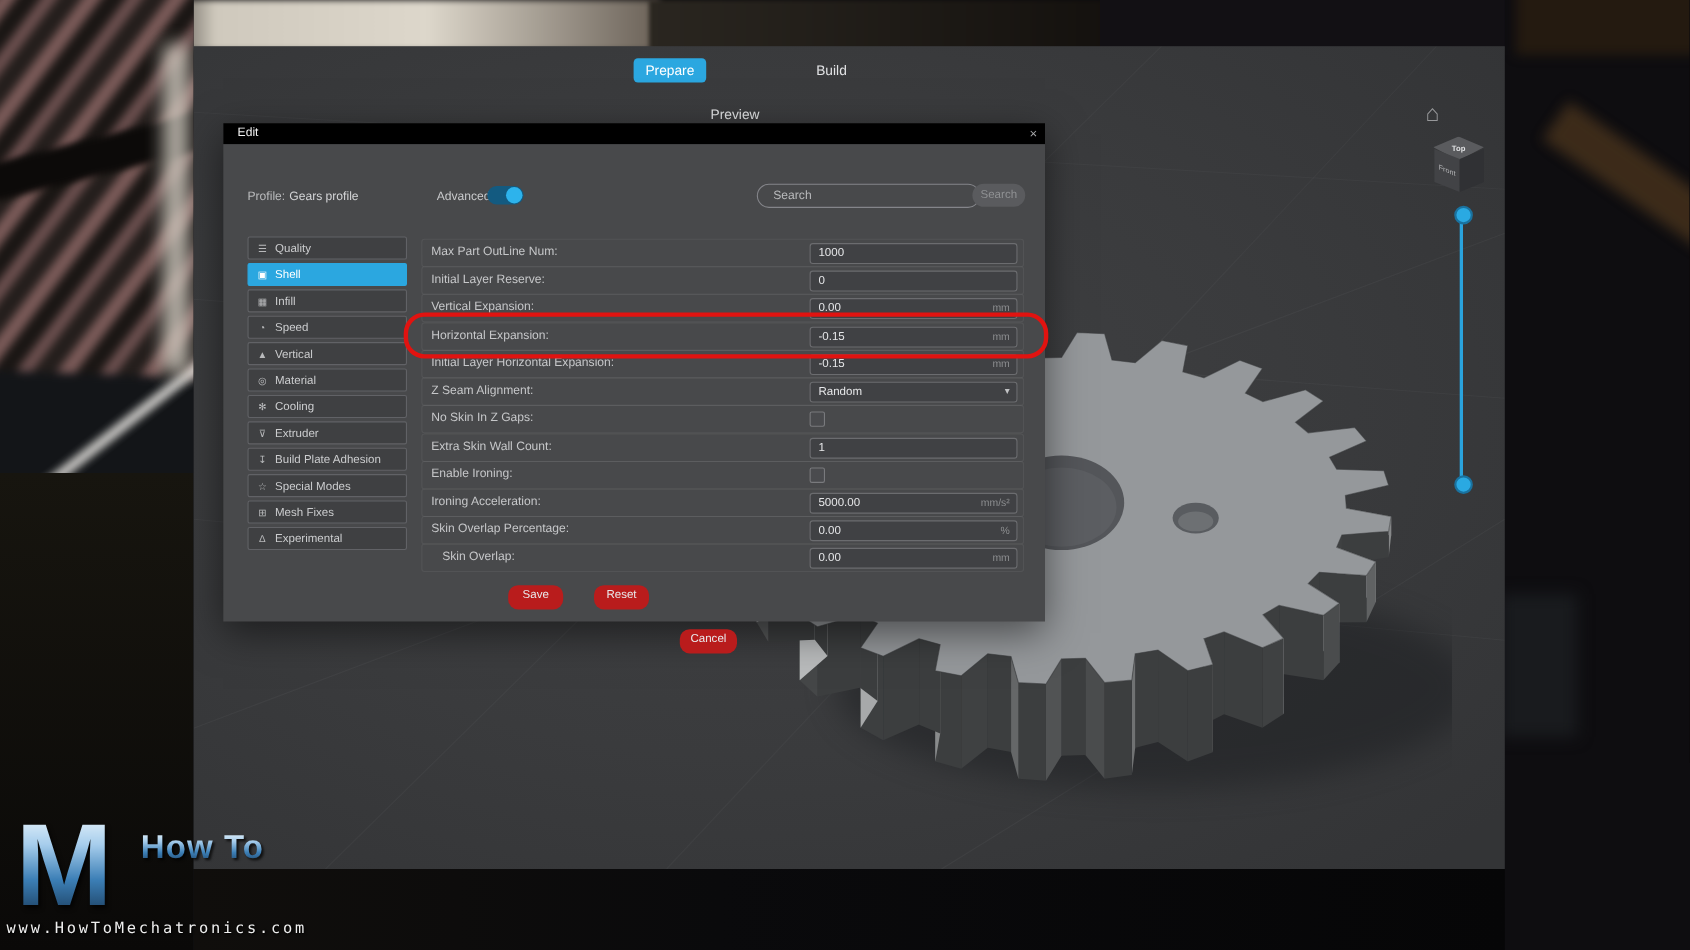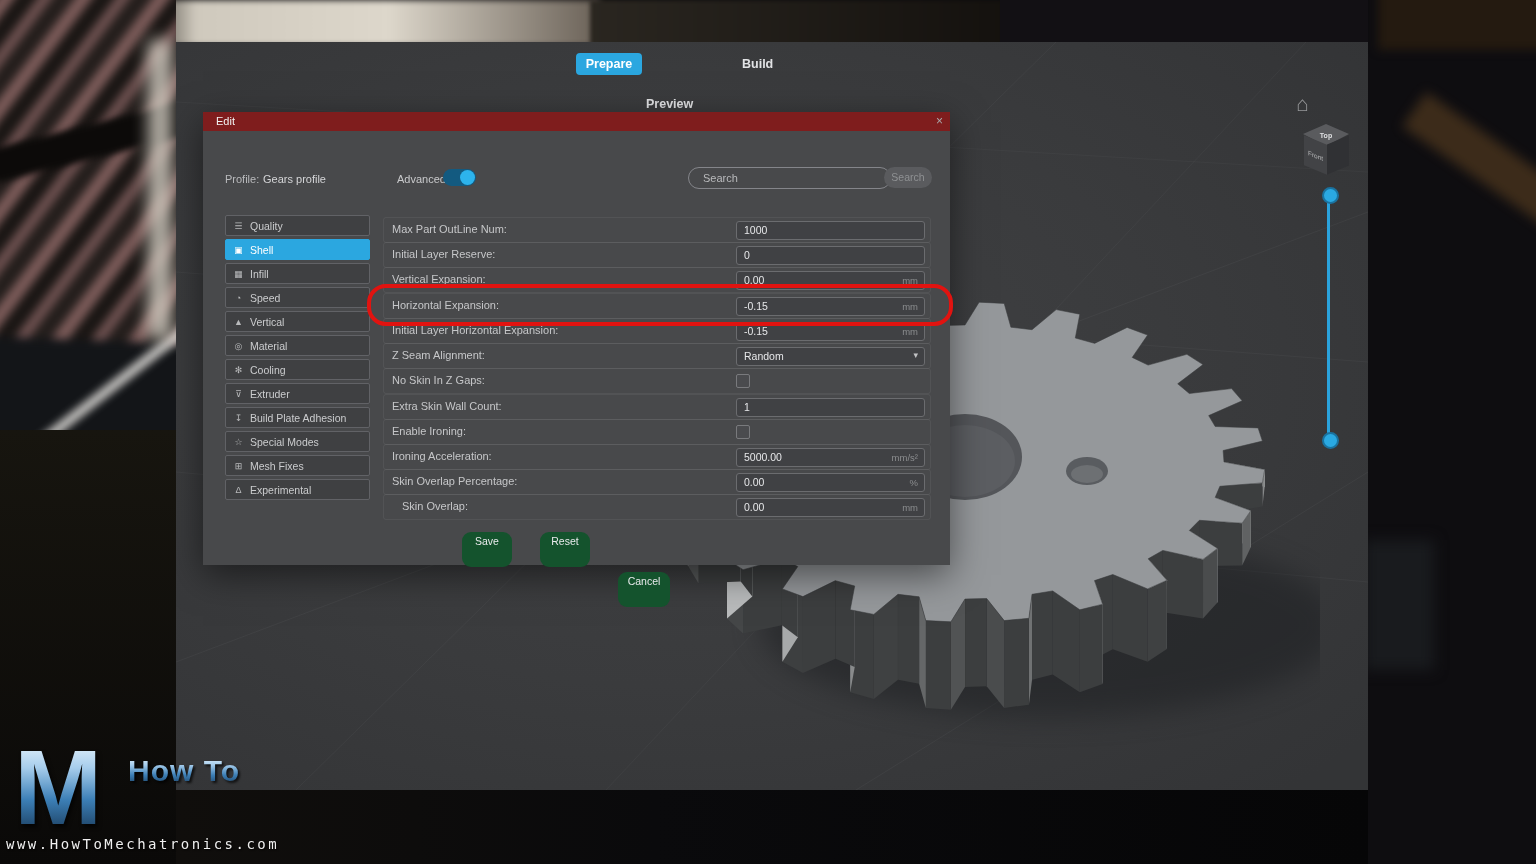--- a/index.html
+++ b/index.html
@@ -23,39 +23,39 @@
   .bg-left-bottom{left:0;top:430px;width:176px;height:434px;background:linear-gradient(#17150f,#0a0908);}
   .bg-right{left:1368px;top:0;width:168px;height:864px;background:#0e0d10;overflow:hidden;}
   .bg-wood-top{left:10px;top:-10px;width:170px;height:60px;background:#241a10;filter:blur(5px);}
   .bg-wood-diag{left:30px;top:140px;width:180px;height:42px;background:#45311c;transform:rotate(35deg);filter:blur(6px);opacity:.85;}
   .bg-gray-patch{left:-4px;top:540px;width:70px;height:130px;background:#191b1e;filter:blur(7px);}
   .bg-bottom{left:176px;top:790px;width:1192px;height:74px;background:linear-gradient(90deg,#100e0c,#0a0a0c 40%,#060607);}
   
   #app{left:176px;top:42px;width:1192px;height:748px;
        background:radial-gradient(ellipse 900px 560px at 42% 45%,#414244 0%,#3a3b3d 55%,#333436 100%);
        z-index:2;overflow:hidden;}
-  .tab{position:absolute;top:11px;height:22px;line-height:22px;font-size:12.5px;font-weight:bold;color:#e2e3e5;}
+  .tab{position:absolute;top:11px;height:22px;line-height:22px;font-size:12.5px;font-weight:normal;color:#e2e3e5;}
   .tab.active{background:#2ba7e0;color:#fff;border-radius:4px;text-align:center;}
   
   .home{left:1120px;top:50px;font-size:21px;color:#97989a;}
   .cube{left:1127px;top:82px;width:48px;height:56px;}
   .cube-top{position:absolute;left:0;top:0;width:46px;height:22px;background:#5a5b5e;
     clip-path:polygon(50% 0,100% 45%,50% 100%,0 45%);color:#e0e1e3;font-size:7px;font-weight:bold;
     display:flex;align-items:center;justify-content:center;}
   .cube-front{position:absolute;left:1px;top:16px;width:23px;height:30px;background:#424346;transform:skewY(22deg);
     color:#b5b6b8;font-size:6.5px;display:flex;align-items:center;justify-content:center;}
   .cube-right{position:absolute;left:24px;top:16px;width:22px;height:30px;background:#303134;transform:skewY(-22deg);}
   .slider-line{left:1151px;top:152px;width:3px;height:244px;background:#2aa3dd;}
   .knob{width:13px;height:13px;border-radius:50%;background:#2aa9e2;border:2px solid #1a729f;}
   .knob.top{left:1146px;top:145px;}
   .knob.bottom{left:1146px;top:390px;}
   
   #dialog{left:27px;top:70px;width:747px;height:453px;background:#48494b;z-index:5;
     box-shadow:0 10px 34px rgba(0,0,0,.5);}
-  .titlebar{position:absolute;left:0;top:0;width:100%;height:19px;background:#7f1d1d;}
+  .titlebar{position:absolute;left:0;top:0;width:100%;height:19px;background:#000000;}
   .title{position:absolute;left:13px;top:3px;font-size:11px;color:#f2f2f2;}
   .close{position:absolute;right:7px;top:2px;font-size:12px;color:#a9aaac;}
   .plabel{position:absolute;left:22px;top:61px;font-size:11px;color:#b9babc;}
   .pvalue{position:absolute;left:60px;top:61px;font-size:11px;color:#d4d5d7;}
   .advlabel{position:absolute;left:194px;top:61px;font-size:11px;color:#c9cacc;}
   .toggle{position:absolute;left:240px;top:57px;width:33px;height:17px;border-radius:9px;background:#135a80;}
   .toggle-knob{position:absolute;right:1px;top:1px;width:15px;height:15px;border-radius:50%;background:#2db3ec;}
   .searchbox{position:absolute;left:485px;top:55px;width:187px;height:20px;border:1px solid #84858a;border-radius:11px;
     background:transparent;color:#c4c5c7;font-size:11px;padding:0 0 0 14px;outline:none;font-family:"Liberation Sans",sans-serif;}
   .searchbox::placeholder{color:#b9babc;}
@@ -72,21 +72,21 @@
   .rows{position:absolute;left:180px;top:103px;width:546px;}
   .srow{position:absolute;left:0;width:546px;height:24px;border:1px solid rgba(255,255,255,.06);border-radius:3px;}
   .slabel{position:absolute;left:8px;top:5px;font-size:11px;color:#c6c7c9;}
   .slabel.ind{left:18px;}
   .sinput{position:absolute;left:352px;top:3px;width:187px;height:17px;border:1px solid #6b6c6f;border-radius:3px;background:#404144;}
   .sval{position:absolute;left:7px;top:2px;font-size:10.5px;color:#e6e7e9;}
   .sunit{position:absolute;right:6px;top:3px;font-size:9.5px;color:#8b8d8f;}
   .caret{position:absolute;right:6px;top:2px;font-size:9px;color:#c2c3c5;}
   .scheck{position:absolute;left:352px;top:5px;width:12px;height:12px;border:1px solid #797a7d;border-radius:2px;background:#4a4b4e;}
   .hl-red{position:absolute;left:164px;top:172px;width:578px;height:34px;border:4px solid #e11310;border-radius:19px;z-index:6;}
-  .btn{position:absolute;top:420px;height:35px;border-radius:9px;background:#14532d;color:#e9eaec;
+  .btn{position:absolute;top:420px;height:22px;border-radius:9px;background:#b91c1c;color:#e9eaec;
     font-size:10.5px;text-align:center;line-height:18px;}
   #btn-save{left:259px;width:50px;}
   #btn-reset{left:337px;width:50px;}
   #btn-cancel{left:415px;width:52px;margin-top:40px;}
   
   .grad{background:linear-gradient(180deg,#f6fcff 0%,#a6cdec 32%,#3c7fb6 62%,#142f4b 100%);
     -webkit-background-clip:text;background-clip:text;color:transparent;}
   #logo{left:0;top:742px;width:300px;height:122px;z-index:10;}
   .logo-m{position:absolute;left:14px;top:-8px;font-size:106px;font-weight:bold;line-height:106px;
     text-shadow:none;filter:drop-shadow(2px 3px 2px rgba(0,0,0,.7));}

